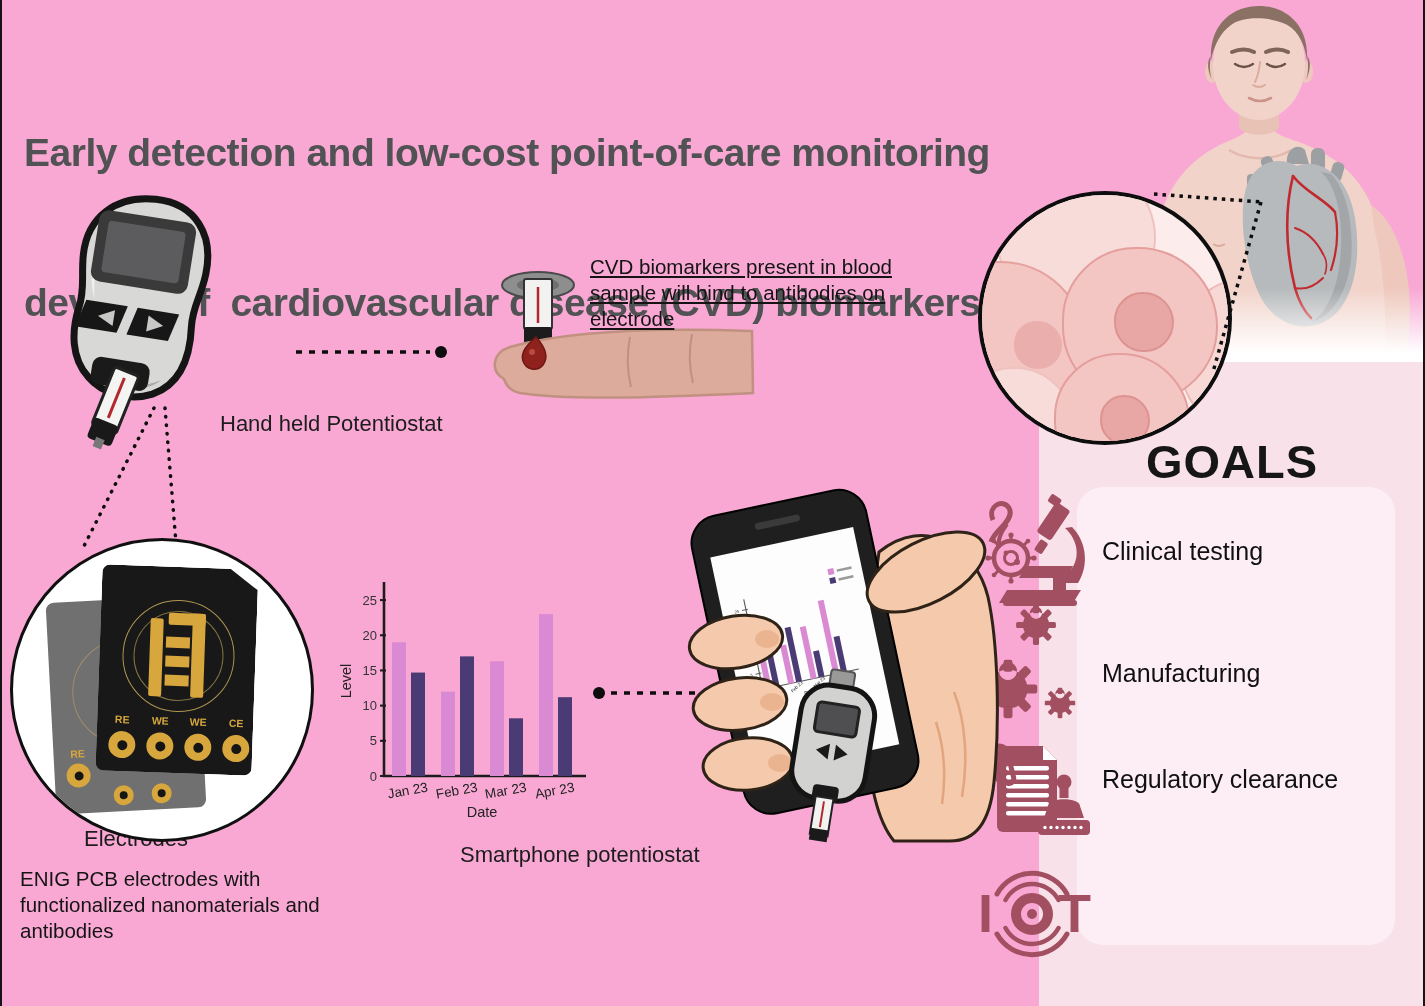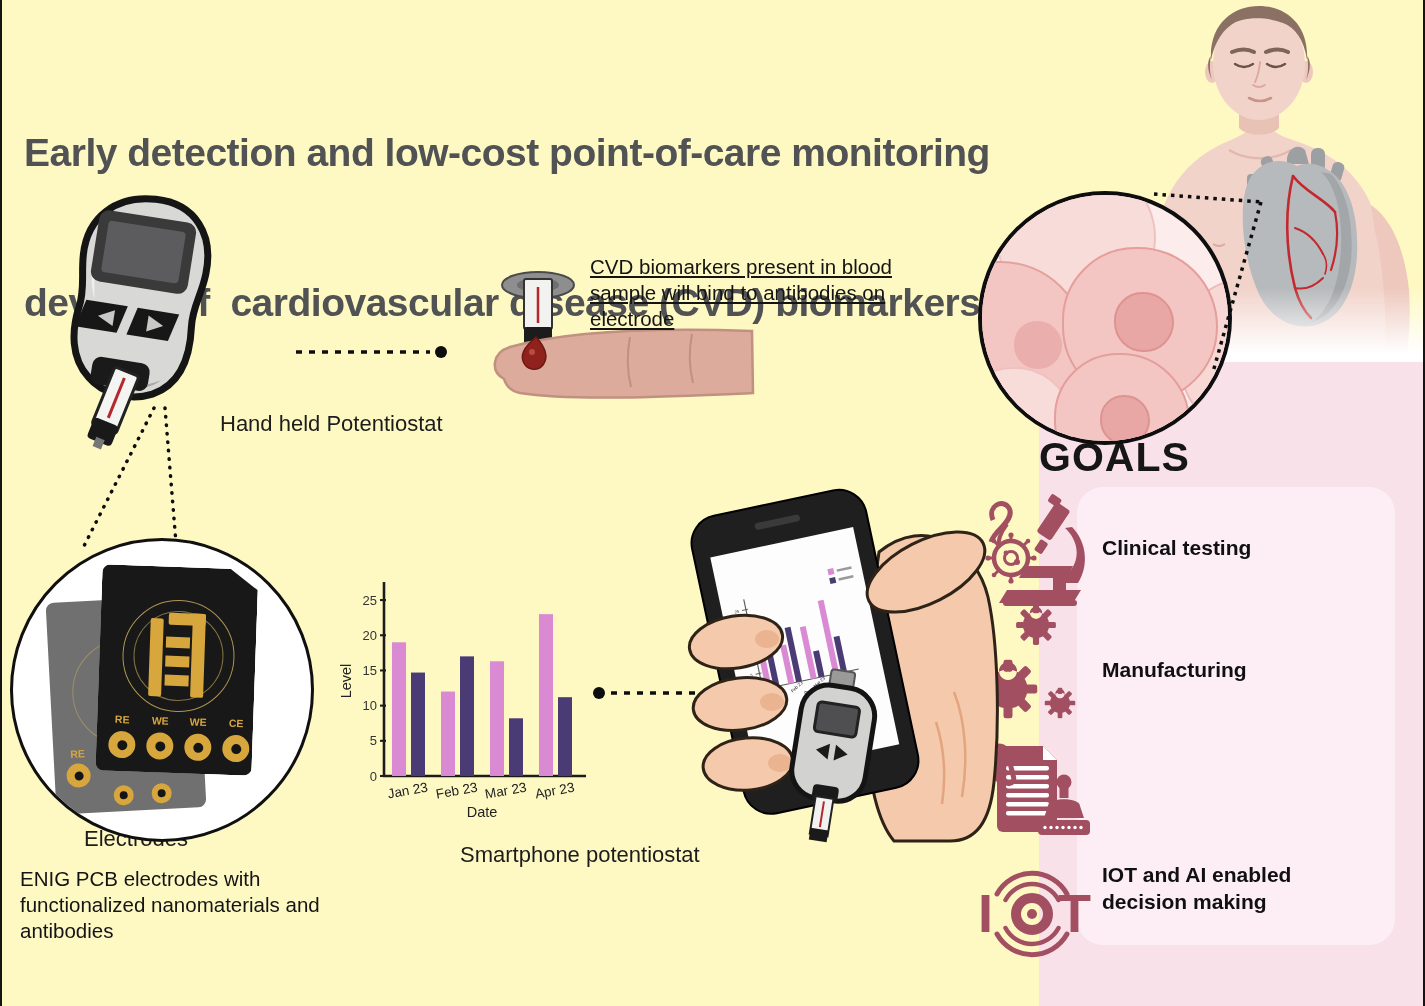--- a/index.html
+++ b/index.html
@@ -1,28 +1,28 @@
 <!DOCTYPE html>
 <html style="--rose: #a24f62; --panel: #f8e1e8; --card: #fdeef5; --gold: #d7a63d;"><head>
 <meta charset="utf-8">
 <style>
   :root{
     --rose:#a24f62; --panel:#f8e1e8; --card:#fdeef5; --ink:#1a1a1a; --gold:#d7a63d;
   }
   html,body{margin:0;padding:0;background:#e9e9e9;font-family:"Liberation Sans",sans-serif;}
-  .page{position:relative;width:1425px;height:1006px;background:#fef9c3;overflow:hidden;
+  .page{position:relative;width:1425px;height:1006px;background:#f9a8d4;overflow:hidden;
         border-left:2px solid #141414;border-right:2px solid #141414;box-sizing:border-box;}
   .abs{position:absolute;}
   svg{display:block;overflow:visible;}
   svg text{font-family:"Liberation Sans",sans-serif;}
   .title{left:22px;top:28px;font-size:39px;font-weight:700;color:#515254;line-height:1.28;letter-spacing:-0.5px;white-space:pre;}
   .h2{font-size:22px;font-weight:400;color:#1c1c1c;}
   .note{font-size:20.5px;color:#141414;line-height:1.26;}
-  .goals-title{left:1037px;top:434px;width:386px;text-align:left;font-size:41px;font-weight:700;color:#161616;letter-spacing:1px;}
-  .goal-label{font-size:21px;font-weight:700;color:#101010;line-height:1.28;}
+  .goals-title{left:1037px;top:434px;width:386px;text-align:center;font-size:47px;font-weight:700;color:#161616;letter-spacing:1px;}
+  .goal-label{font-size:25px;font-weight:400;color:#101010;line-height:1.28;}
   .panel{left:1037px;top:362px;width:386px;height:644px;background:var(--panel);}
   .gcard{left:1075px;top:487px;width:318px;height:458px;background:var(--card);border-radius:26px;}
   .magnifier{left:976px;top:191px;width:246px;height:246px;border-radius:50%;
              border:4px solid #0e0e0e;background:#fceceb;overflow:hidden;}
   .cell{position:absolute;border-radius:48% 52% 50% 50%;}
   .ecircle{left:8px;top:538px;width:298px;height:298px;border-radius:50%;border:3.5px solid #101010;background:#fff;overflow:hidden;}
   .pcb{position:absolute;border-radius:8px;}
   .pad{position:absolute;border-radius:50%;background:var(--gold);display:flex;align-items:center;justify-content:center;}
   .pad > i{display:block;border-radius:50%;background:#151515;}
   .padlbl{position:absolute;color:var(--gold);font-size:10.5px;font-weight:700;width:28px;text-align:center;}
@@ -88,21 +88,21 @@
     </g>
     <rect x="0" y="288" width="280" height="77" fill="url(#pfade)"></rect>
   </svg>
 
   <div class="abs panel"></div>
   <div class="abs gcard"></div>
   <div class="abs goals-title">GOALS</div>
 
   <div class="abs goal-label" style="left:1100px;top:535px;width:280px;">Clinical testing</div>
   <div class="abs goal-label" style="left:1100px;top:657px;width:280px;">Manufacturing</div>
-  <div class="abs goal-label" style="left:1100px;top:862px;width:235px;">IOT and AI enabled decision making</div>
+  <div class="abs goal-label" style="left:1100px;top:763px;width:290px;">Regulatory clearance</div>
 
   <svg class="abs" style="left:975px;top:498px;" width="112" height="108" viewBox="0 0 112 108">
     <path class="roseS" d="M16,22 C10,8 26,0 32,10 C36,17 30,24 24,30 C20,34 16,38 14,44" stroke-width="5"></path>
     <path class="roseS" d="M30,26 C24,34 20,42 22,50" stroke-width="4"></path>
     <circle cx="34" cy="60" r="17" class="roseS" stroke-width="4.5"></circle>
     <g class="roseS" stroke-width="3">
       <path d="M34,43 V37 M34,77 V83 M17,60 H11 M51,60 H57 M22,48 L17,43 M46,48 L51,43 M22,72 L17,77 M46,72 L51,77"></path>
     </g>
     <g class="roseF">
       <circle cx="34" cy="37" r="2.6"></circle>

